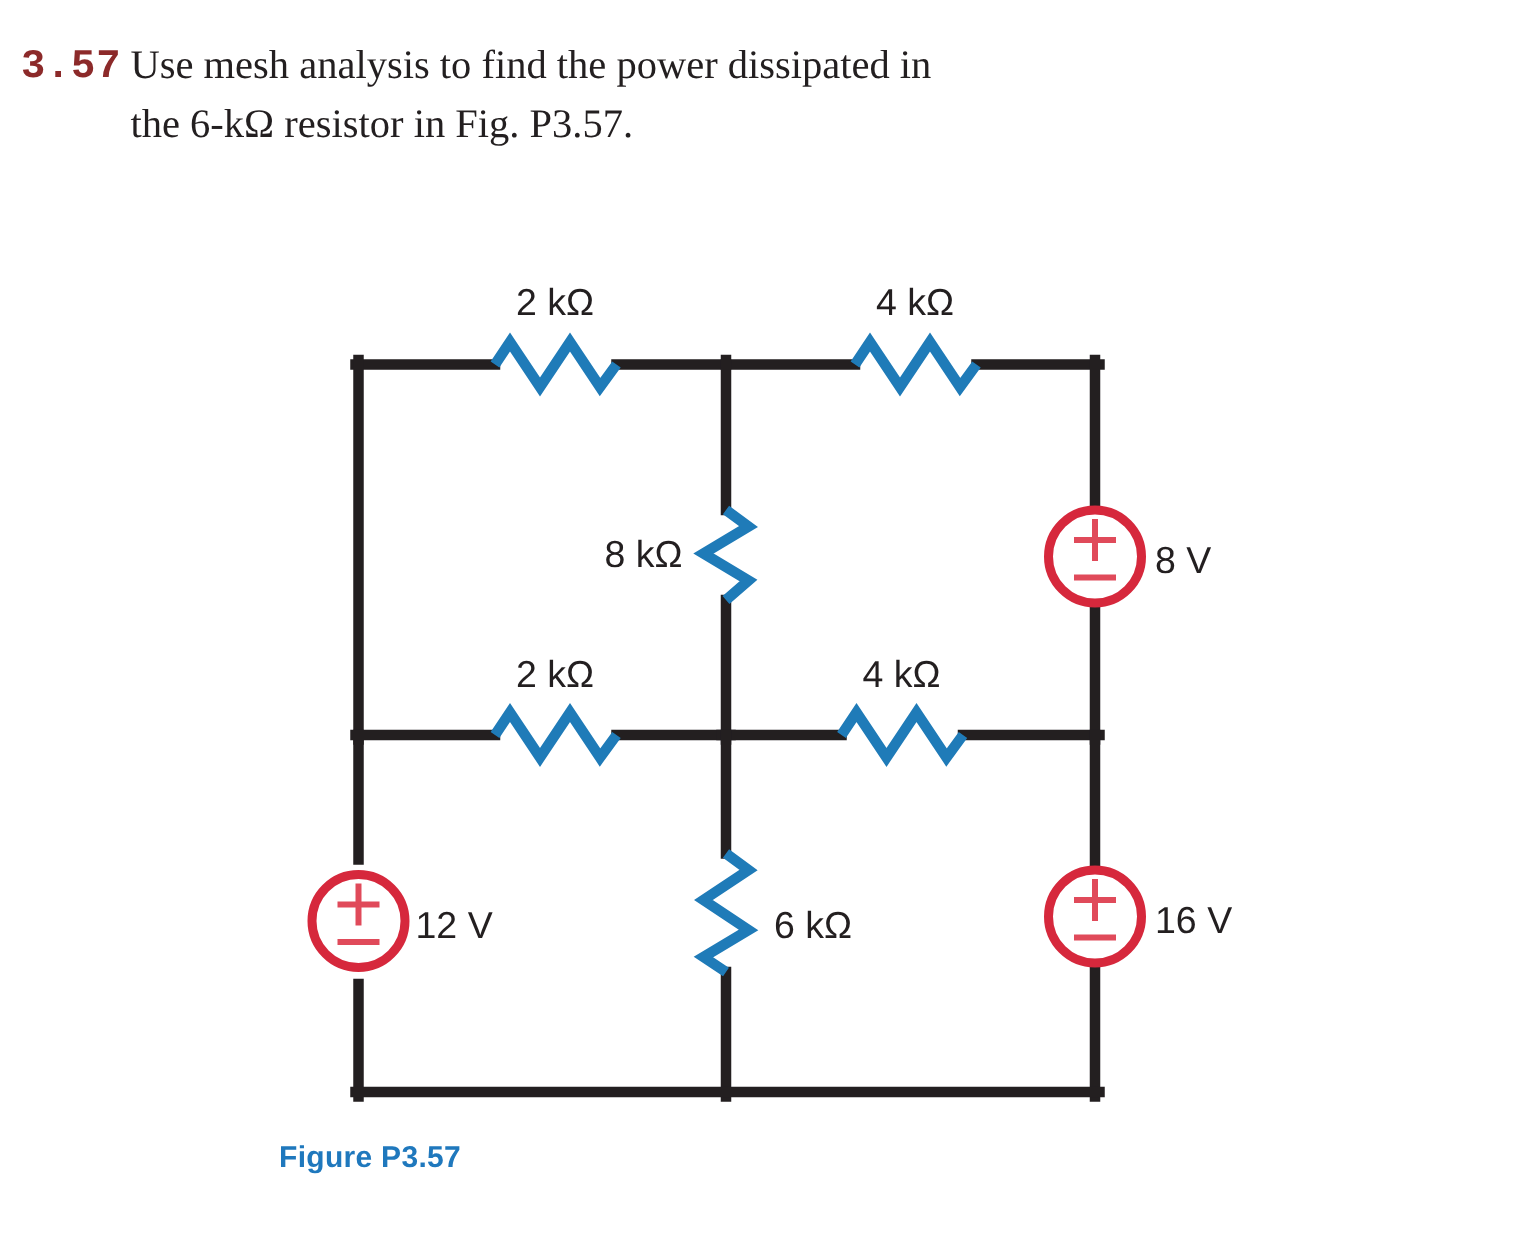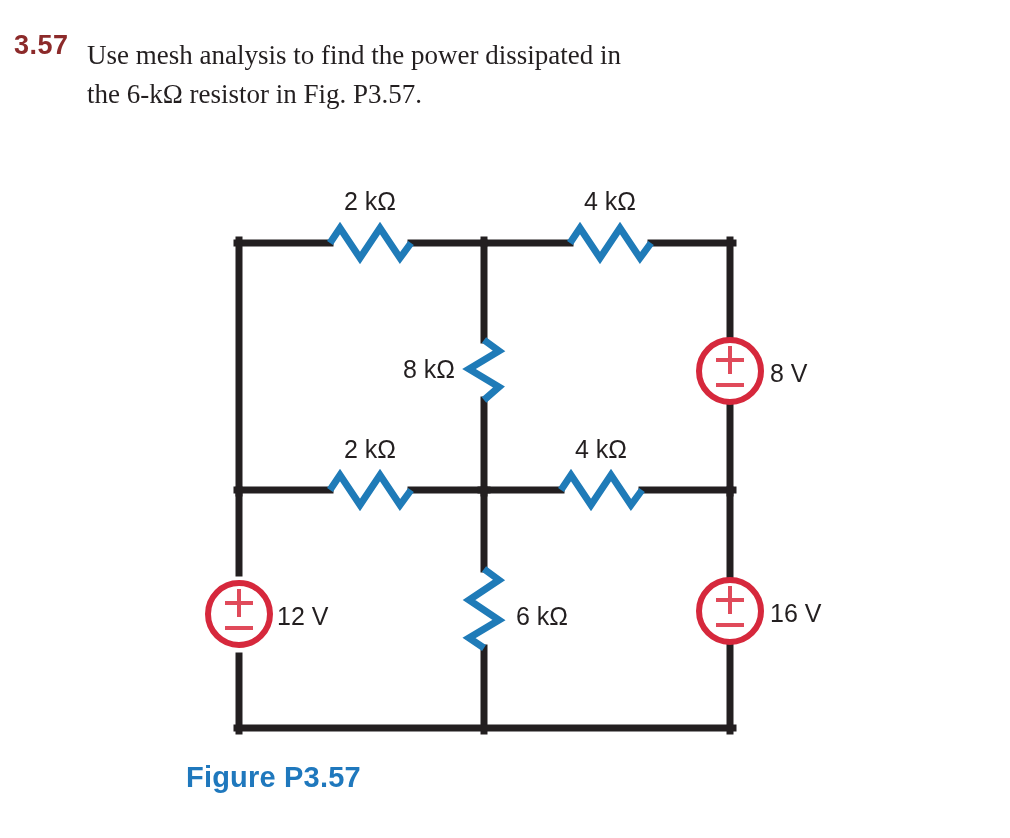--- a/index.html
+++ b/index.html
@@ -19,31 +19,31 @@
   #problem-block {
     position: absolute;
     left: 14px;
     top: 24px;
     width: 640px;
   }
   #problem-number {
     position: absolute;
     left: 0px;
     top: 6px;
-    font-family: Liberation Sans, sans-serif;
+    font-family: Liberation Mono, monospace;
     font-weight: bold;
     font-size: 27px;
     color: #8c2a2a;
     letter-spacing: 0.5px;
     white-space: nowrap;
   }
   #problem-text {
     position: absolute;
     left: 73px;
-    top: 12px;
+    top: 0px;
     width: 560px;
     font-family: "Liberation Serif", serif;
     font-size: 27px;
     line-height: 39px;
     color: #231f20;
   }
 
   
   #circuit-canvas {
     position: absolute;
@@ -57,21 +57,21 @@
     display: block;
   }
 
   
   #figure-caption {
     position: absolute;
     left: 186px;
     top: 761px;
     font-family: "Liberation Sans", sans-serif;
     font-weight: bold;
-    font-size: 29px;
+    font-size: 20px;
     color: #1f78bd;
     letter-spacing: 0.2px;
     white-space: nowrap;
   }
 
   .label-text {
     font-family: "Liberation Sans", sans-serif;
     font-size: 25px;
     fill: #231f20;
   }

